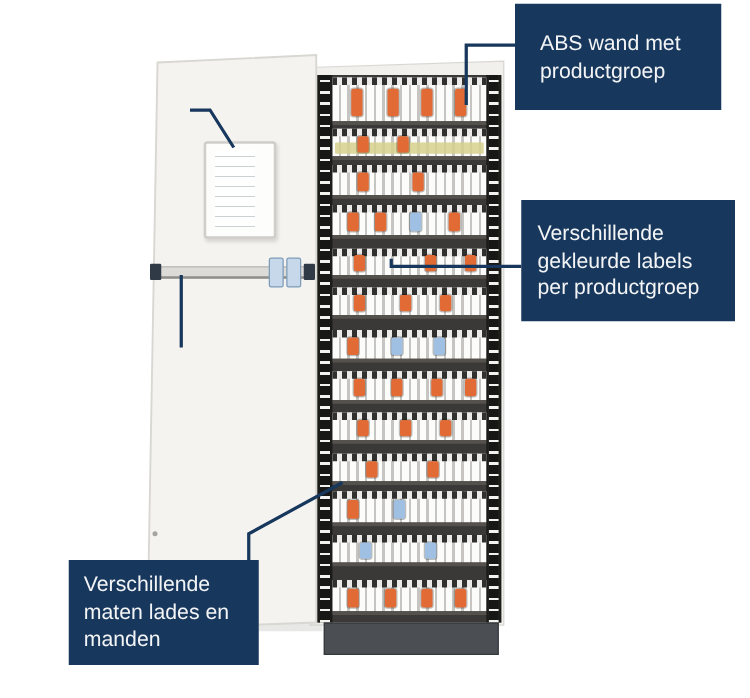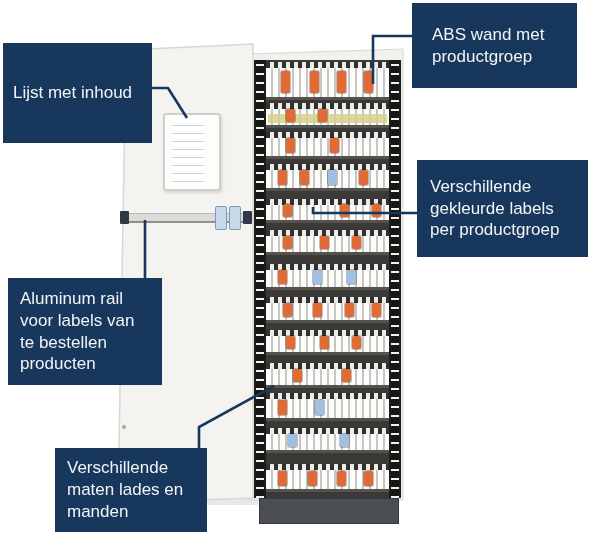--- a/index.html
+++ b/index.html
@@ -174,37 +174,28 @@
   <div id="door-screw" class="fixture"></div>
 
   <svg id="pointers" width="600" height="558" viewBox="0 0 600 558">
     <polyline class="pointer" points="152,88 168,88 187,118"></polyline>
     <polyline class="pointer" points="412,36 373,36 373,84"></polyline>
     <polyline class="pointer" points="417,213 313,213 313,207"></polyline>
     <polyline class="pointer" points="145,278 145,220"></polyline>
     <polyline class="pointer" points="199,448 199,427 274,386"></polyline>
   </svg>
 
-  <div id="callout-lijst" class="callout">
-    <span>Lijst met inhoud</span>
-  </div>
   <div id="callout-abs" class="callout">
     <span>ABS wand met
 productgroep</span>
   </div>
   <div id="callout-gekleurde" class="callout">
     <span>Verschillende
 gekleurde labels
 per productgroep</span>
   </div>
-  <div id="callout-rail" class="callout">
-    <span>Aluminum rail
-voor labels van
-te bestellen
-producten</span>
-  </div>
   <div id="callout-maten" class="callout">
     <span>Verschillende
 maten lades en
 manden</span>
   </div>
 
 </div>
 
 </body></html>

